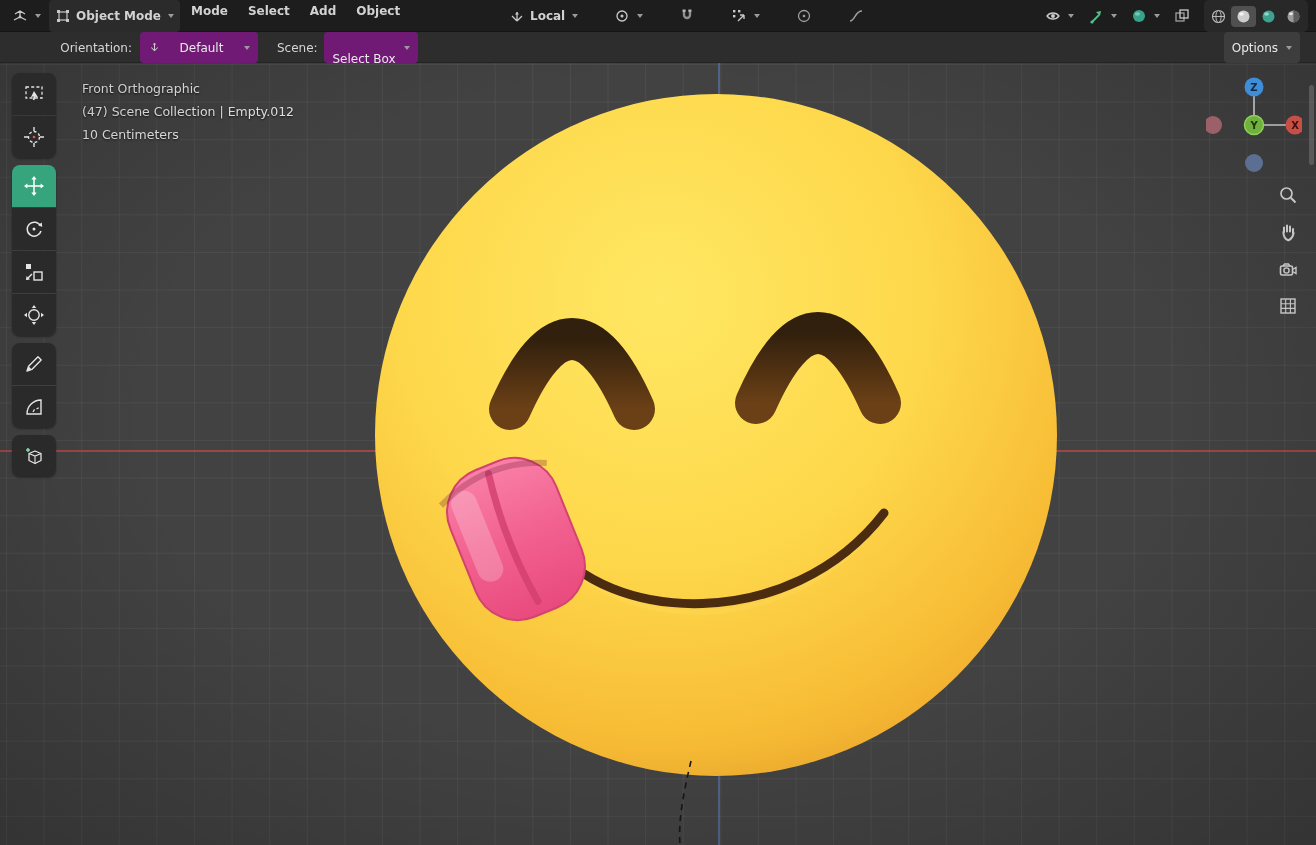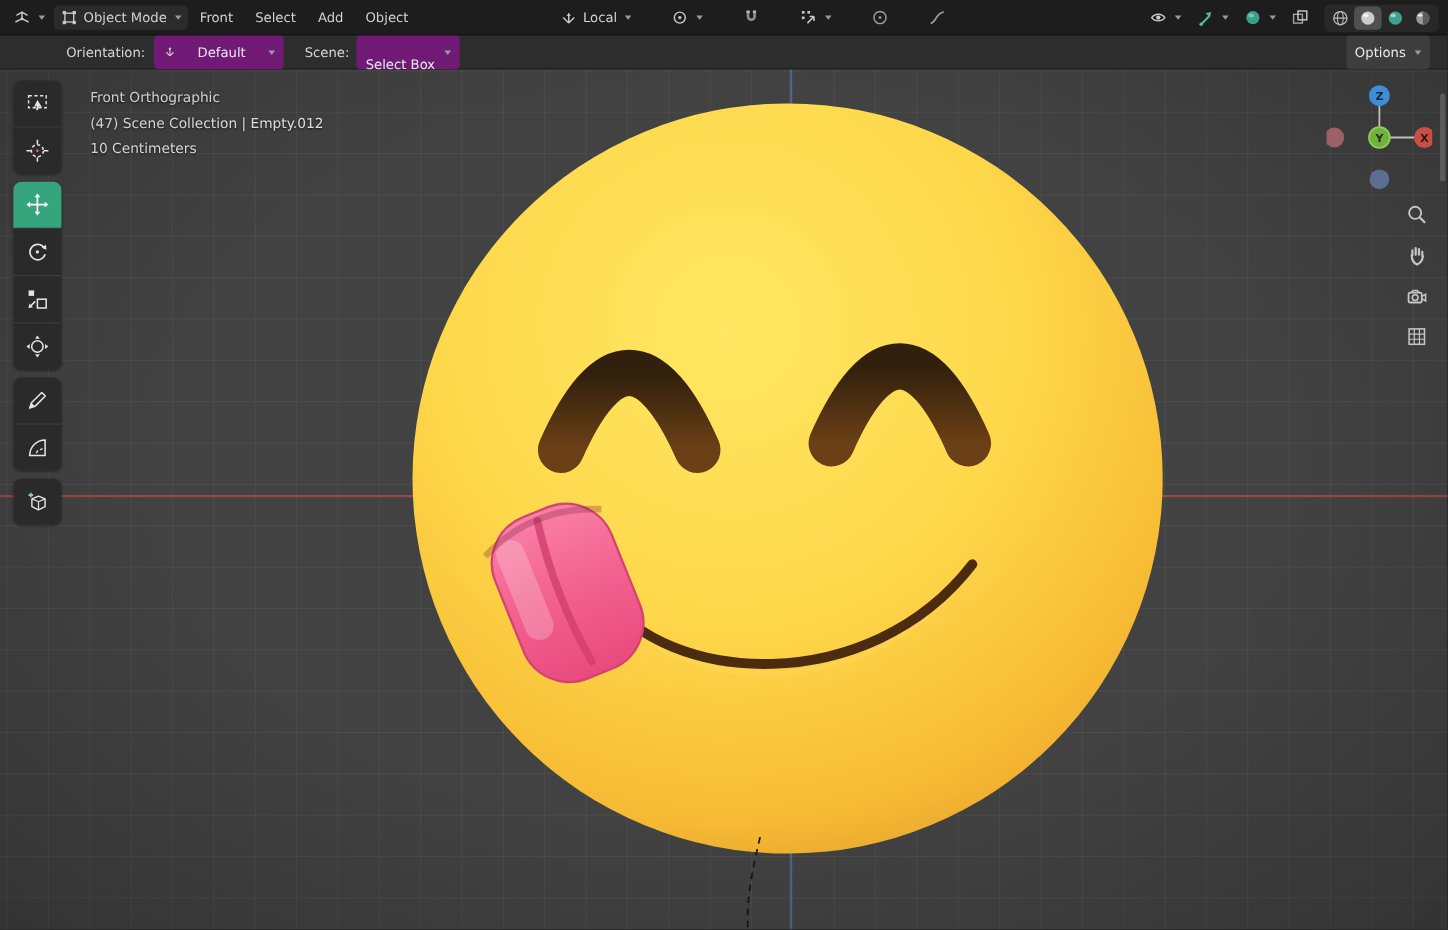--- a/index.html
+++ b/index.html
@@ -21,21 +21,21 @@
   .axis-z { position:absolute; left:718px; top:0; width:2px; height:782px;
     background:rgba(90,121,184,0.6); }
   #scene { position:absolute; left:0; top:0; width:1316px; height:782px; }
 
   #vp-info { position:absolute; left:82px; top:14px; color:#e9e9e9; font-size:12.5px;
     line-height:23px; text-shadow:0 1px 2px rgba(0,0,0,0.75); }
 
   
   #topbar { position:absolute; left:0; top:0; width:1316px; height:32px; background:#1d1d1d;
     color:#d2d2d2; font-size:12px; z-index:50; border-bottom:1px solid #151515; }
-  .cluster { position:absolute; top:0; height:32px; display:flex; align-items:center; gap:2px; }
+  .cluster { position:absolute; top:0; height:32px; display:flex; gap:2px;font-weight:bold; }
   #cl-left { left:6px; }
   #cl-center { left:503px;gap:24px; }
   #cl-right { right:8px; }
   .hbtn { display:flex; align-items:center; gap:5px; background:none; border:none; color:#d2d2d2;
     font:inherit; padding:3px 6px; border-radius:4px; cursor:default; }
   .hbtn.pill { background:#2b2b2b; }
   .menu { padding:4px 9px; border-radius:3px; }
   .caret { width:0; height:0; border-left:3.5px solid transparent; border-right:3.5px solid transparent;
     border-top:4px solid #9b9b9b; display:inline-block; margin-left:2px; }
   .icon16 { width:16px; height:16px; display:block; }
@@ -135,21 +135,21 @@
           <rect x="4" y="4" width="8" height="8" fill="none" stroke="#c9c9c9" stroke-width="1.2"></rect>
           <rect x="2" y="2" width="3" height="3" fill="#c9c9c9"></rect>
           <rect x="11" y="2" width="3" height="3" fill="#c9c9c9"></rect>
           <rect x="2" y="11" width="3" height="3" fill="#c9c9c9"></rect>
           <rect x="11" y="11" width="3" height="3" fill="#c9c9c9"></rect>
         </svg>
         <span>Object Mode</span>
         <span class="caret"></span>
       </button>
 
-      <span class="menu">Front</span>
+      <span class="menu">Mode</span>
       <span class="menu">Select</span>
       <span class="menu">Add</span>
       <span class="menu">Object</span>
     </div>
 
     <div class="cluster" id="cl-center">
       <button class="hbtn">
         <svg class="icon16" viewBox="0 0 16 16">
           <path d="M8 13 V4 M8 13 L3 8 M8 13 L13 8" fill="none" stroke="#c9c9c9" stroke-width="1.3"></path>
           <path d="M8 4 l-2 2.5 h4 z" fill="#c9c9c9"></path>

